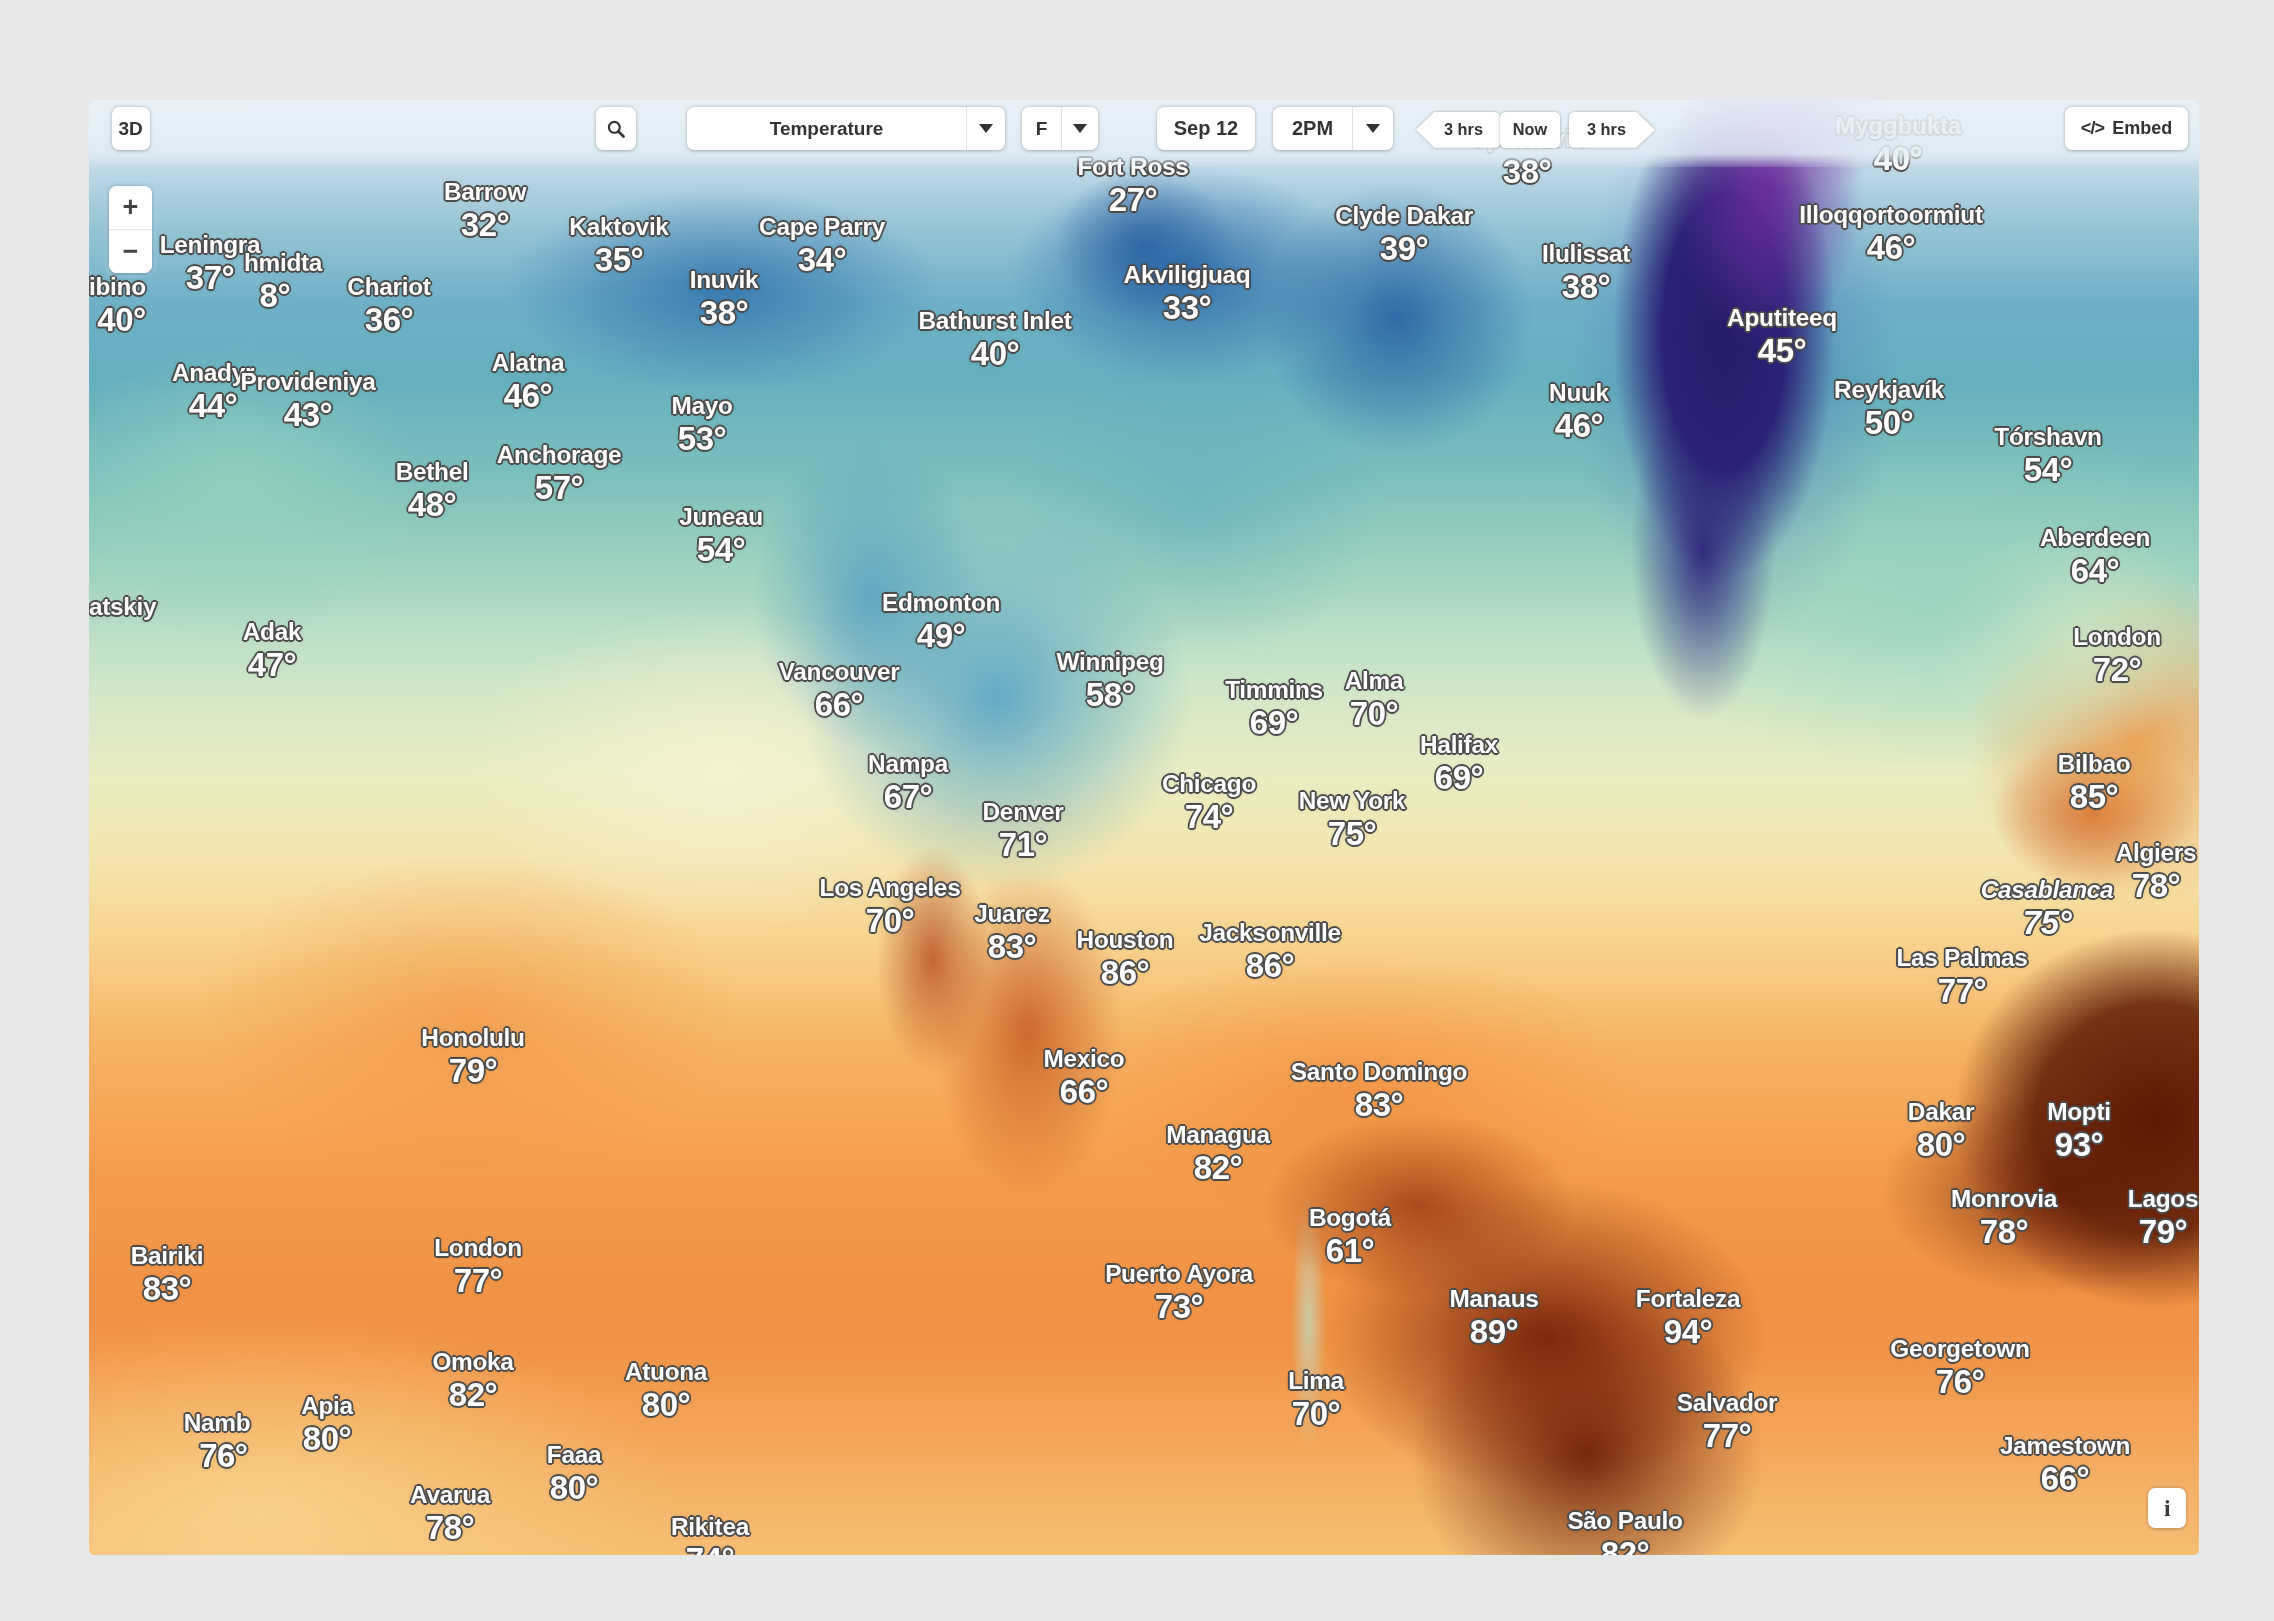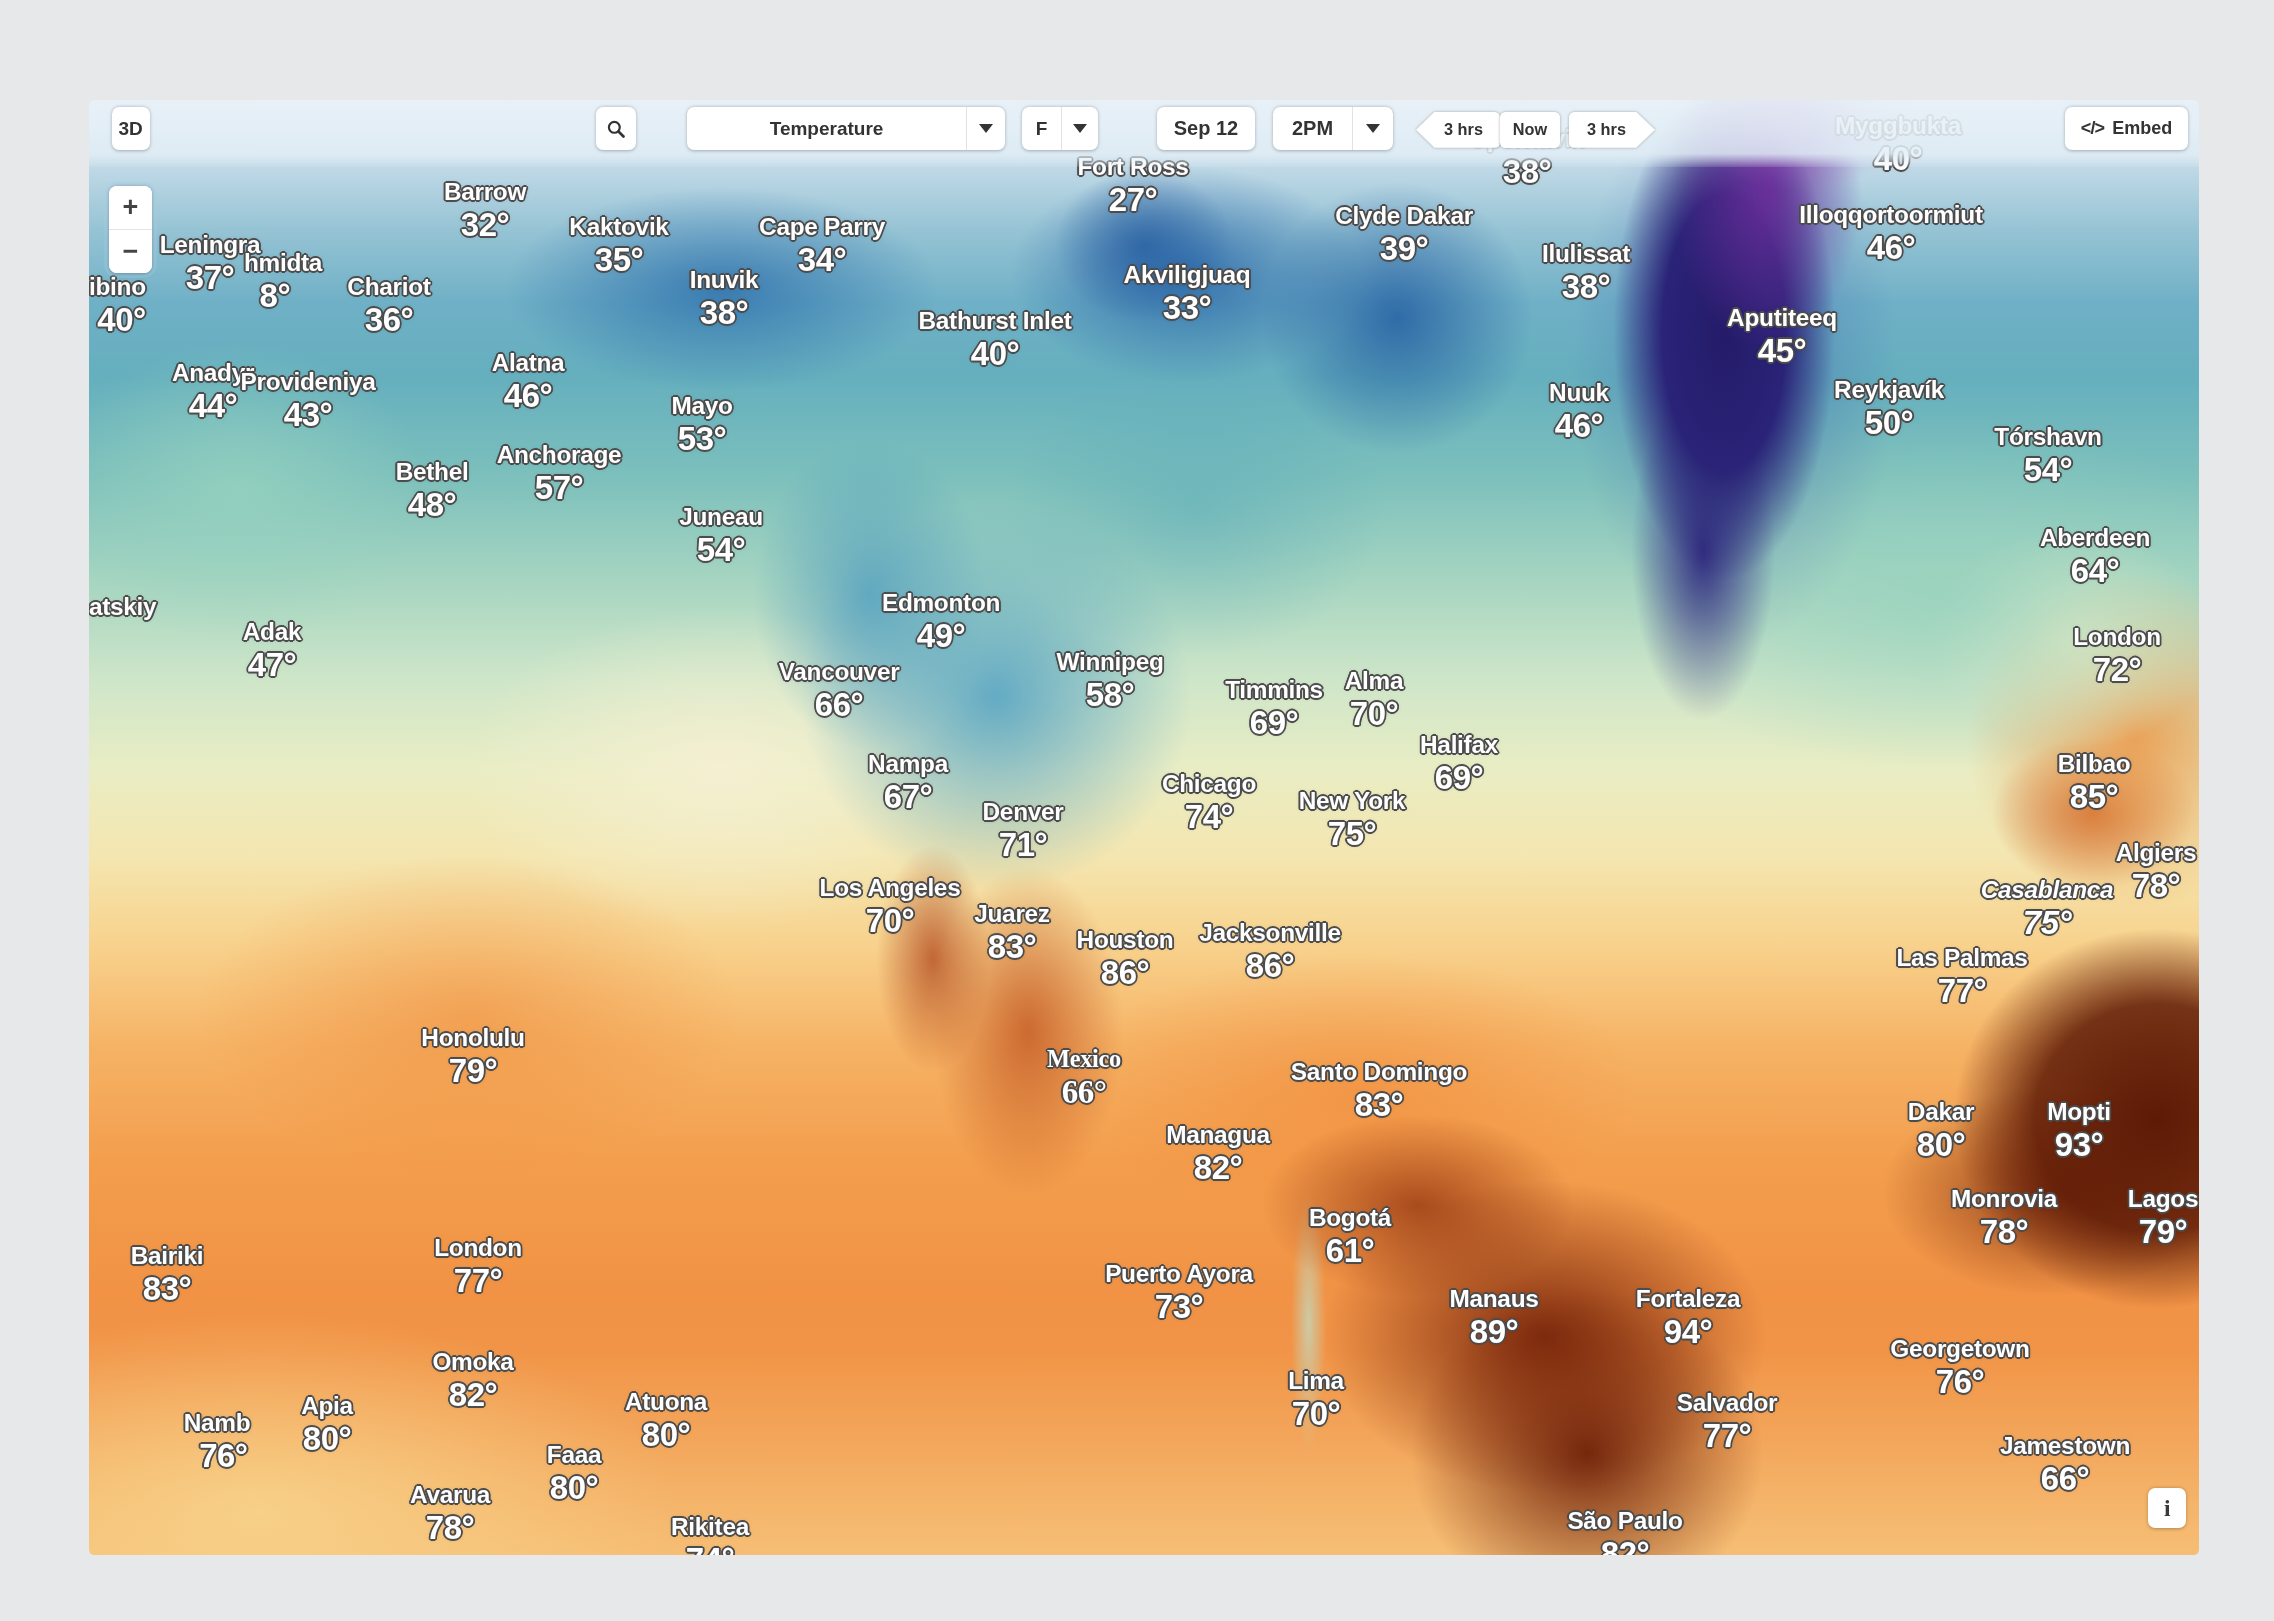--- a/index.html
+++ b/index.html
@@ -316,21 +316,21 @@
           <div class="tp">86°</div>
         </div>
         <div class="city" style="left: 1873px; top: 843px;">
           <div class="nm">Las Palmas</div>
           <div class="tp">77°</div>
         </div>
         <div class="city" style="left: 384px; top: 923px;">
           <div class="nm">Honolulu</div>
           <div class="tp">79°</div>
         </div>
-        <div class="city" style="left: 995px; top: 944px; font-family: Liberation Serif, serif;">
+        <div class="city" style="left: 995px; top: 944px;">
           <div class="nm">Mexico</div>
           <div class="tp">66°</div>
         </div>
         <div class="city" style="left: 1290px; top: 957px;">
           <div class="nm">Santo Domingo</div>
           <div class="tp">83°</div>
         </div>
         <div class="city" style="left: 1852px; top: 997px;">
           <div class="nm">Dakar</div>
           <div class="tp">80°</div>
@@ -376,21 +376,21 @@
           <div class="tp">94°</div>
         </div>
         <div class="city" style="left: 1871px; top: 1234px;">
           <div class="nm">Georgetown</div>
           <div class="tp">76°</div>
         </div>
         <div class="city" style="left: 384px; top: 1247px;">
           <div class="nm">Omoka</div>
           <div class="tp">82°</div>
         </div>
-        <div class="city" style="left: 577px; top: 1257px; margin-top: 30px;">
+        <div class="city" style="left: 577px; top: 1257px;">
           <div class="nm">Atuona</div>
           <div class="tp">80°</div>
         </div>
         <div class="city" style="left: 1227px; top: 1266px;">
           <div class="nm">Lima</div>
           <div class="tp">70°</div>
         </div>
         <div class="city" style="left: 238px; top: 1291px;">
           <div class="nm">Apia</div>
           <div class="tp">80°</div>

